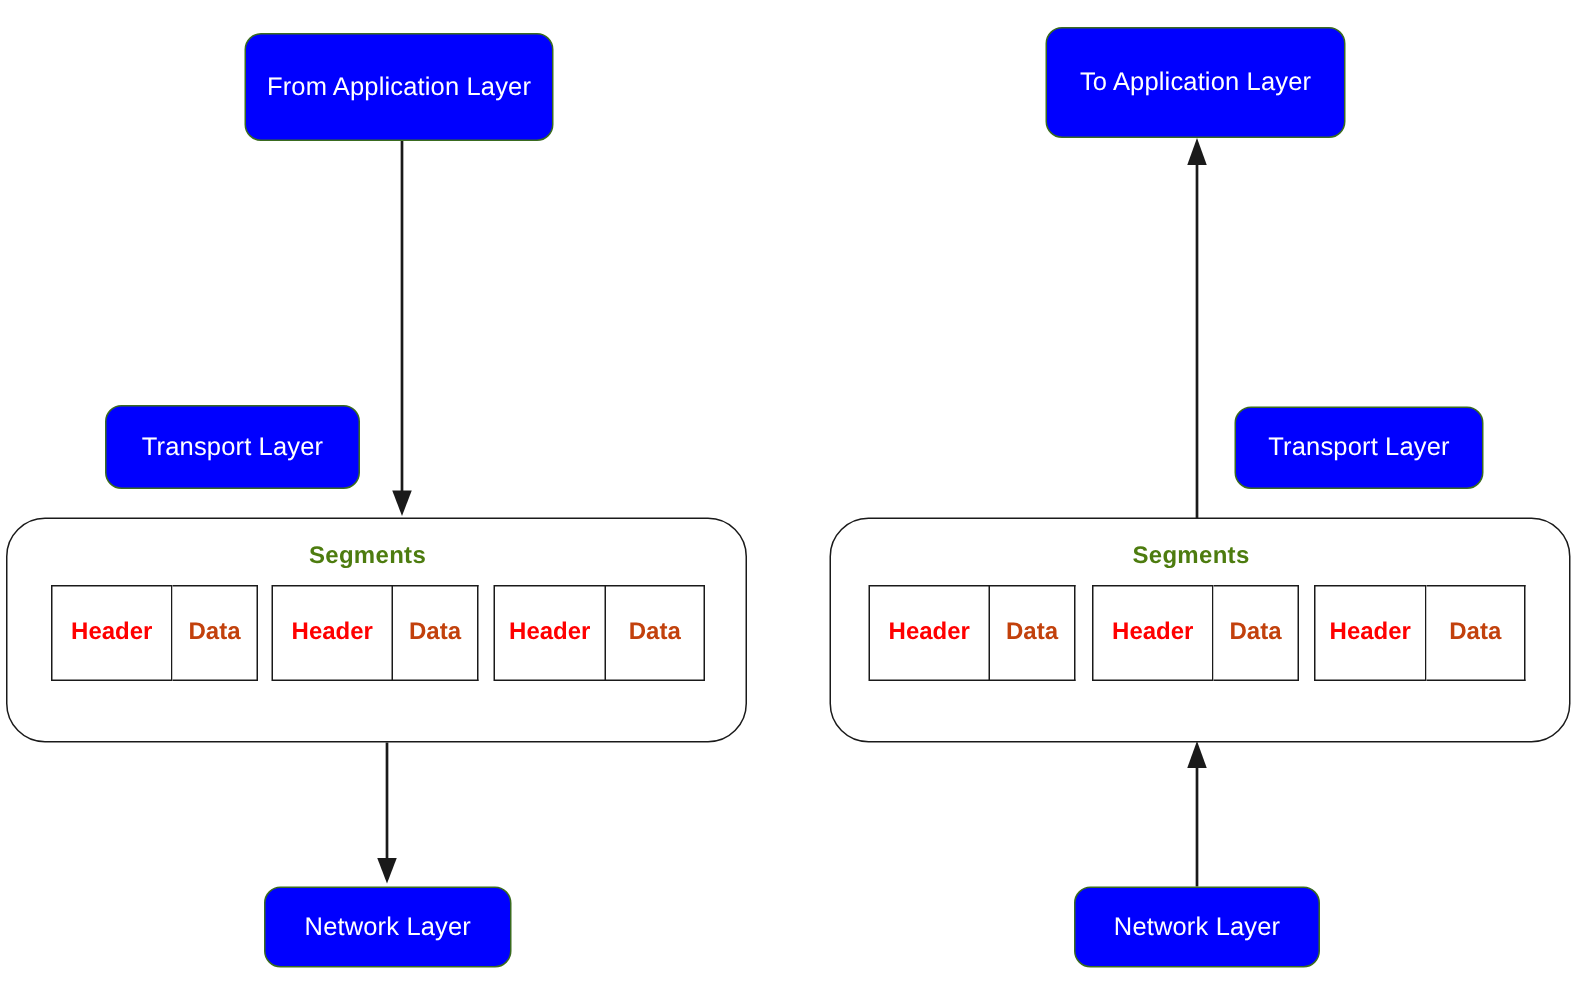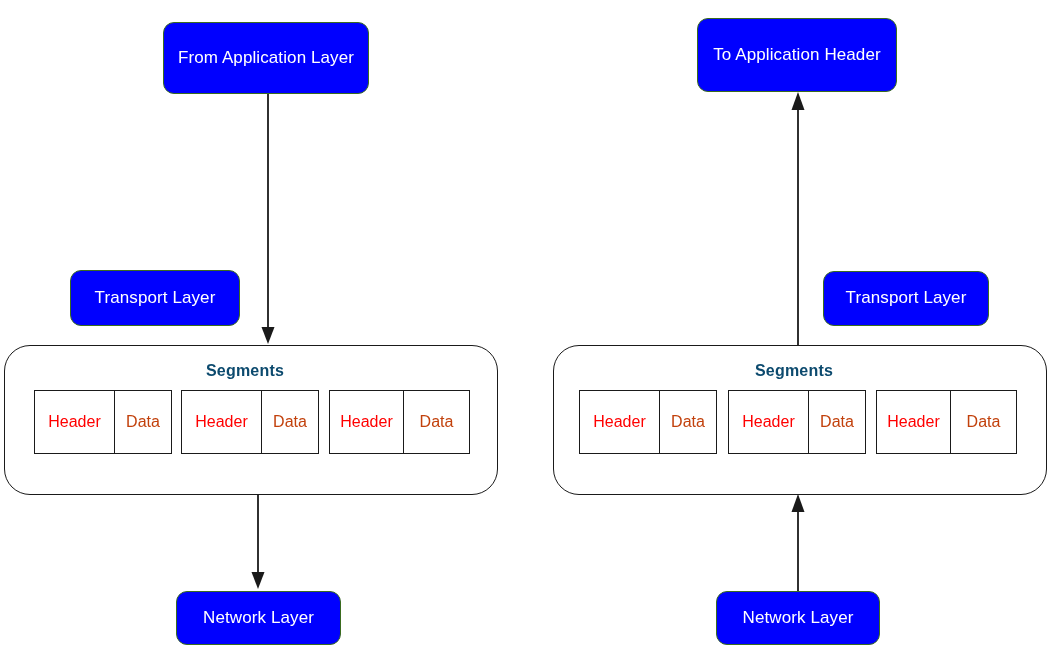--- a/index.html
+++ b/index.html
@@ -45,21 +45,21 @@
     border-radius: 26px;
   }
   .segments-title {
     position: absolute;
     top: 16px;
     left: 0;
     right: 12px;
     text-align: center;
     font-size: 16px;
     font-weight: bold;
-    color: #0c4a6e;
+    color: #4d7c0f;
     letter-spacing: 0.2px;
   }
   .seg-row {
     position: absolute;
     top: 44px;
     left: 0;
     right: 0;
     height: 64px;
   }
   .segment {
@@ -72,20 +72,21 @@
   }
   .cell {
     box-sizing: border-box;
     border: 1.5px solid #1a1a1a;
     display: flex;
     align-items: center;
     justify-content: center;
     font-size: 16px;
     background: #ffffff;
     white-space: nowrap;
+    font-weight: bold;
   }
   .cell + .cell {
     border-left-width: 0;
   }
   .cell.header { color: #ff0000; }
   .cell.data   { color: #c2410c; }
 
   
   .arrow {
     position: absolute;
@@ -139,21 +140,21 @@
       <line x1="10" y1="0" x2="10" y2="82" stroke="#1a1a1a" stroke-width="1.8"></line>
       <polygon points="10,94 3.5,77 16.5,77" fill="#1a1a1a"></polygon>
     </svg>
   </div>
 
   <div class="layer-box" style="left:176px; top:591px; width:165px; height:54px;">
     <span>Network Layer</span>
   </div>
 
   <div class="layer-box" style="left:697px; top:18px; width:200px; height:74px;">
-    <span>To Application Header</span>
+    <span>To Application Layer</span>
   </div>
 
   <div class="arrow" style="left:788px; top:92px; width:20px; height:254px;">
     <svg width="20" height="254" viewBox="0 0 20 254">
       <line x1="10" y1="254" x2="10" y2="14" stroke="#1a1a1a" stroke-width="1.8"></line>
       <polygon points="10,0 3.5,18 16.5,18" fill="#1a1a1a"></polygon>
     </svg>
   </div>
 
   <div class="layer-box" style="left:823px; top:271px; width:166px; height:55px;">

